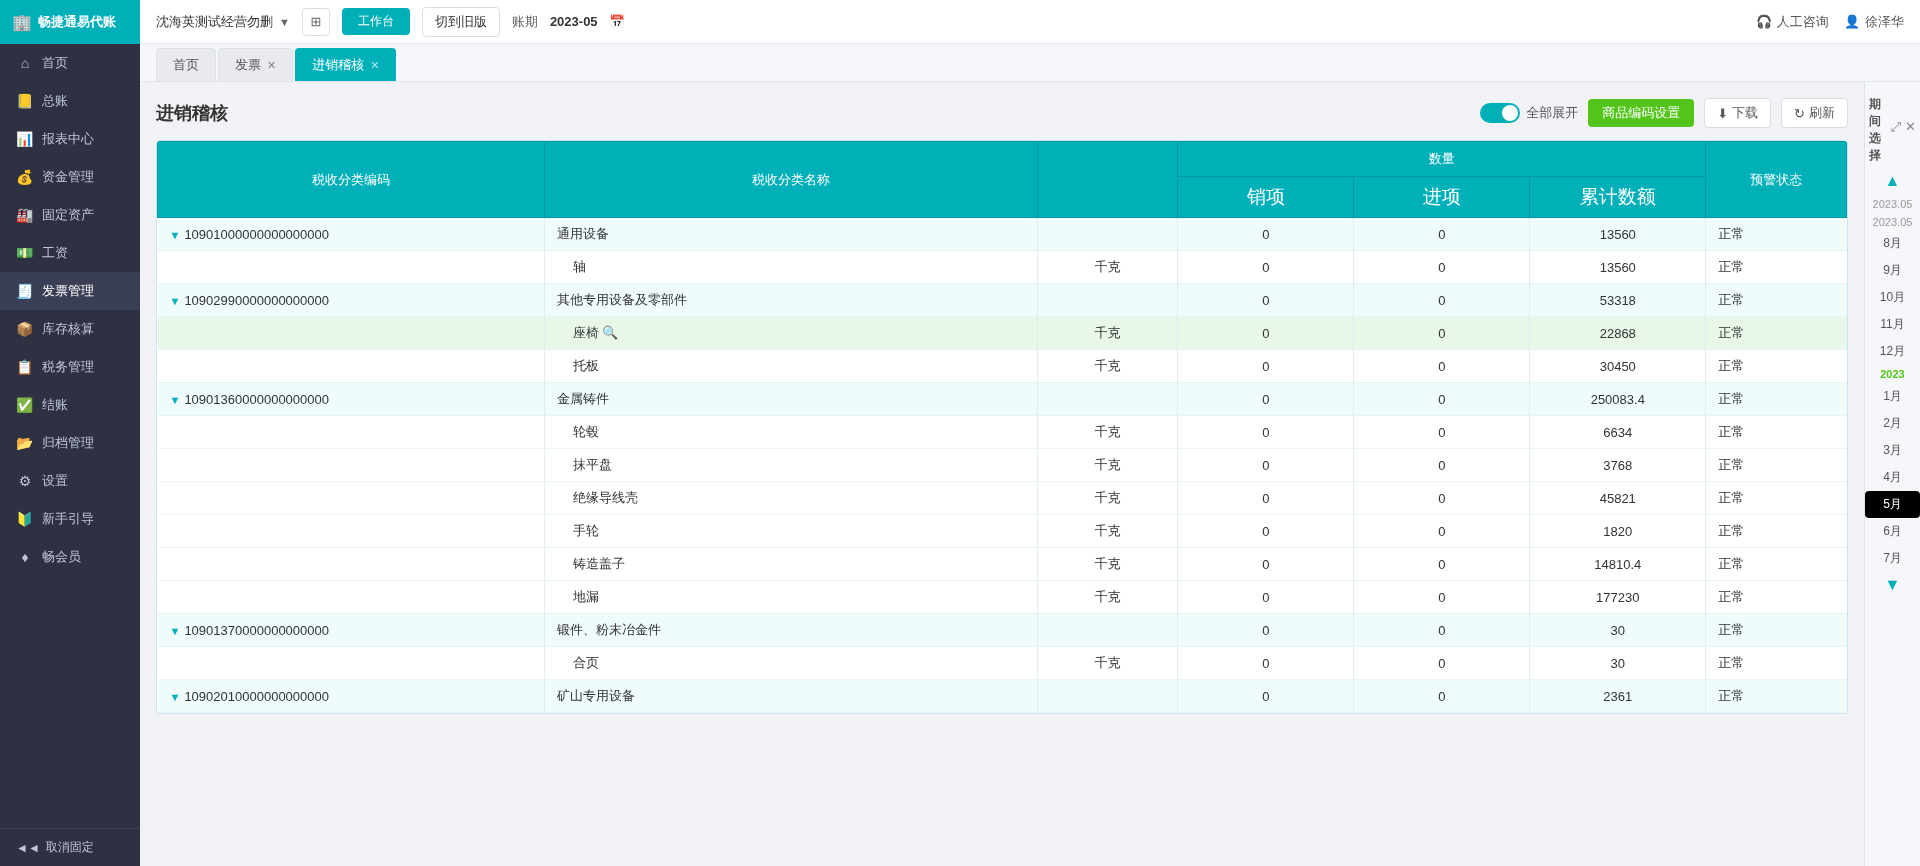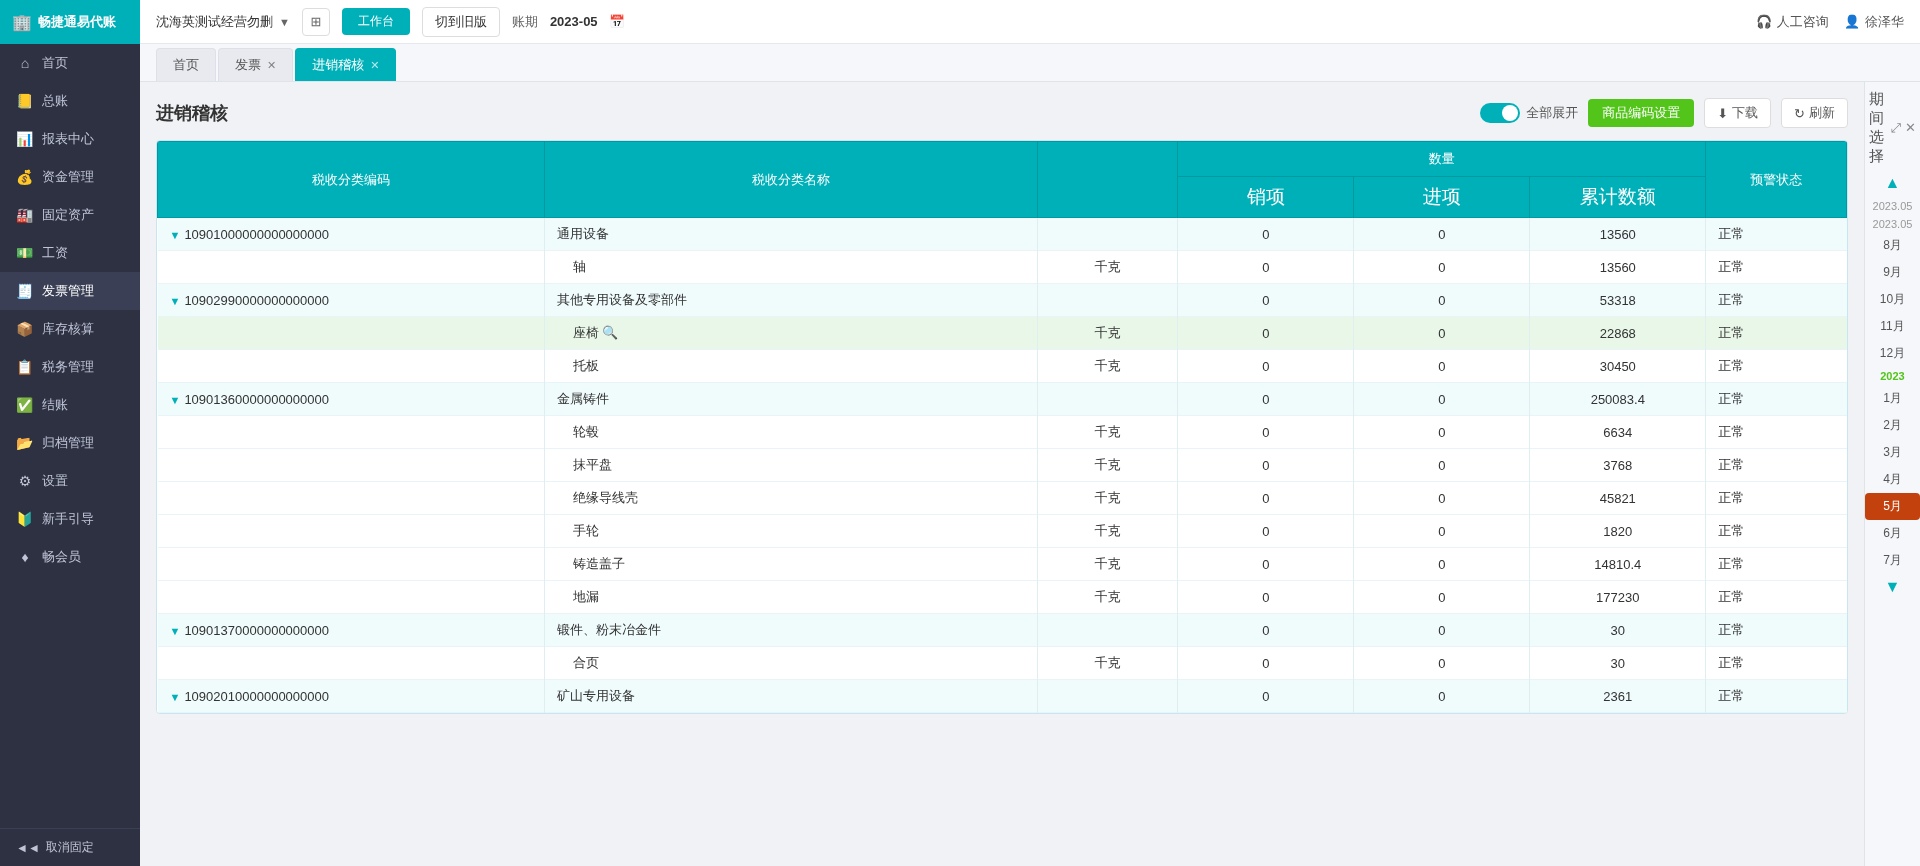--- a/index.html
+++ b/index.html
@@ -255,21 +255,21 @@
     }
     .period-item {
       width: 100%;
       text-align: center;
       padding: 5px 4px;
       font-size: 12px;
       color: #555;
       cursor: pointer;
     }
     .period-item.current {
-      background: #c2410c;
+      background: #000000;
       color: #fff;
       border-radius: 4px;
     }
     .period-item.year-label {
       color: #52c41a;
       font-weight: bold;
       font-size: 11px;
       padding: 3px 4px;
     }
     .period-group-label {
@@ -575,21 +575,21 @@
       <td class="col-status">正常</td>
     </tr>
             </tbody>
         </table>
       </div>
 
     </div>
 
     <div class="right-panel">
       <div style="display:flex;align-items:center;justify-content:space-between;width:100%;padding:0 4px 4px;">
-        <span style="font-size:15px;color:#555;font-weight:normal;">期间选择</span>
+        <span style="font-size:12px;color:#555;font-weight:bold;margin-top:6px;">期间选择</span>
         <div style="display:flex;gap:4px;">
           <span style="color:#888;cursor:pointer;font-size:13px;">⤢</span>
           <span style="color:#888;cursor:pointer;font-size:13px;">✕</span>
         </div>
       </div>
       <div class="period-nav">
         <span class="nav-arrow">▲</span>
         <div class="period-group-label">2023.05</div>
         <div class="period-group-label">2023.05</div>
         <div class="period-item">8月</div>

